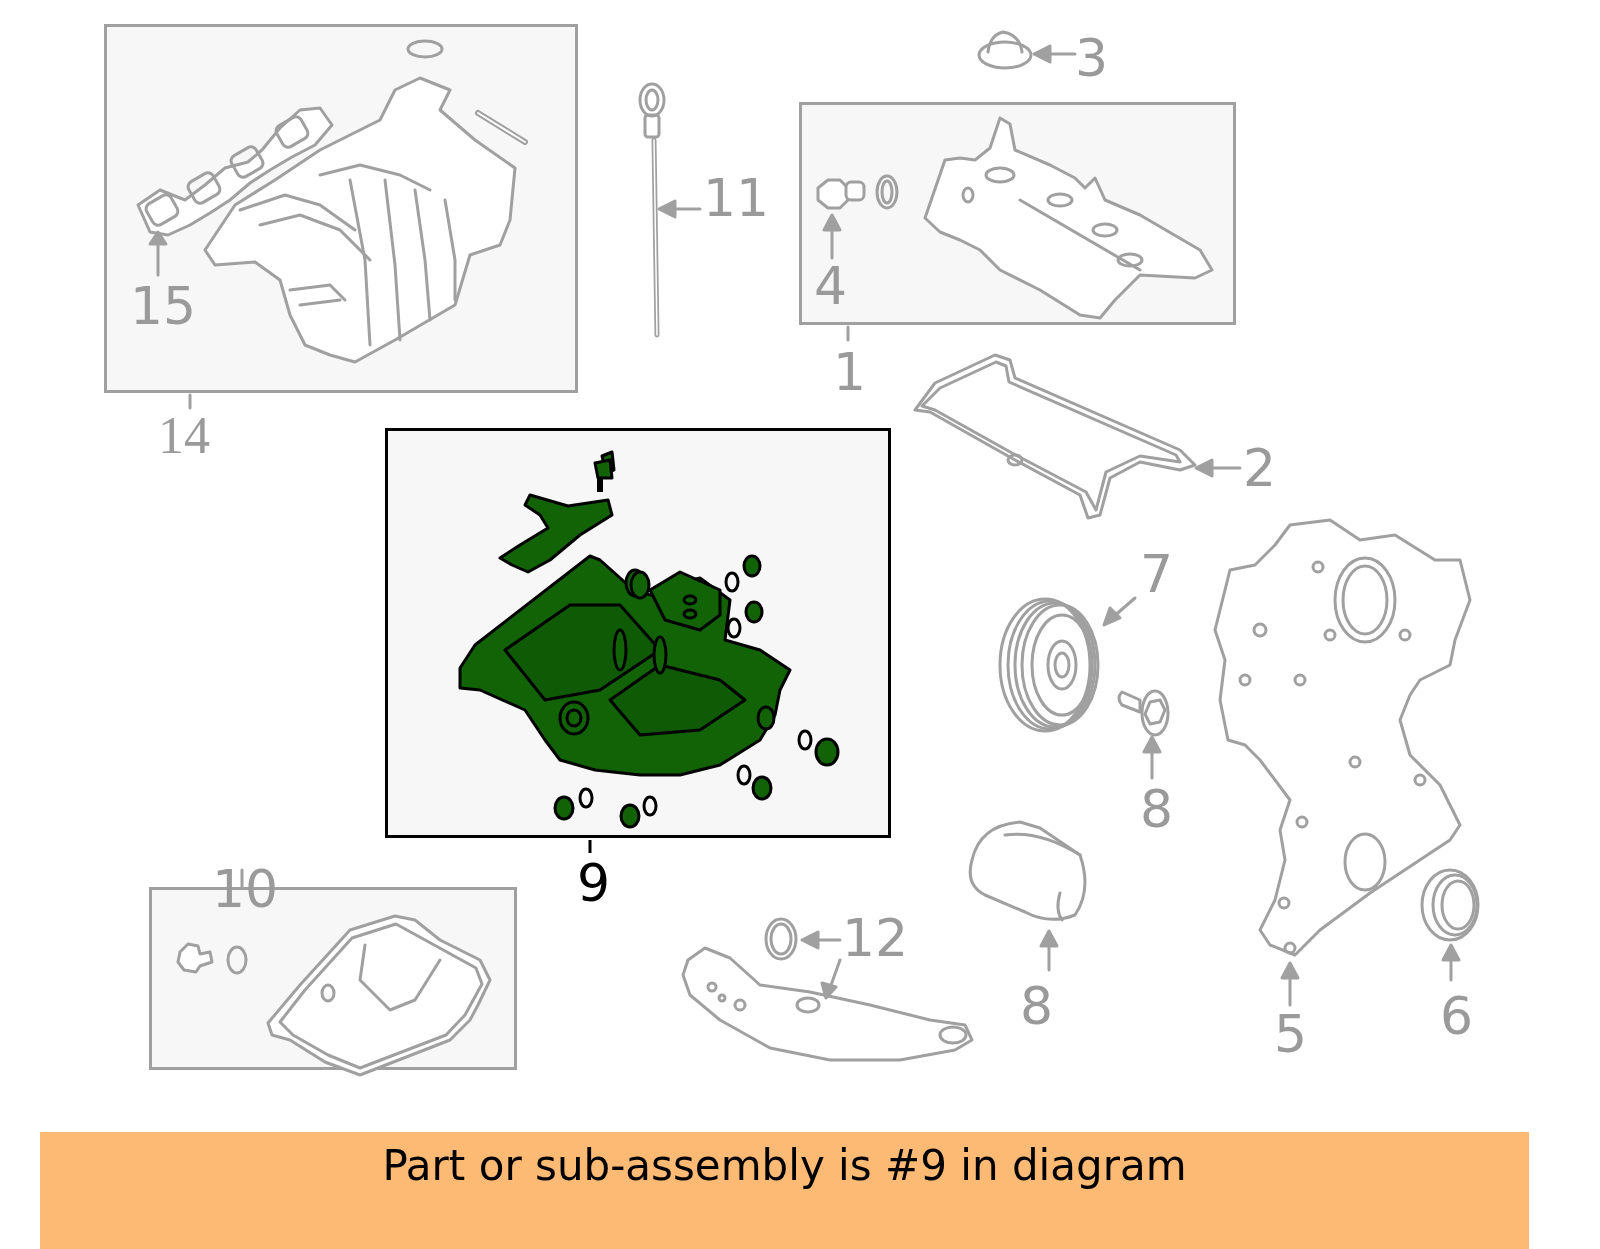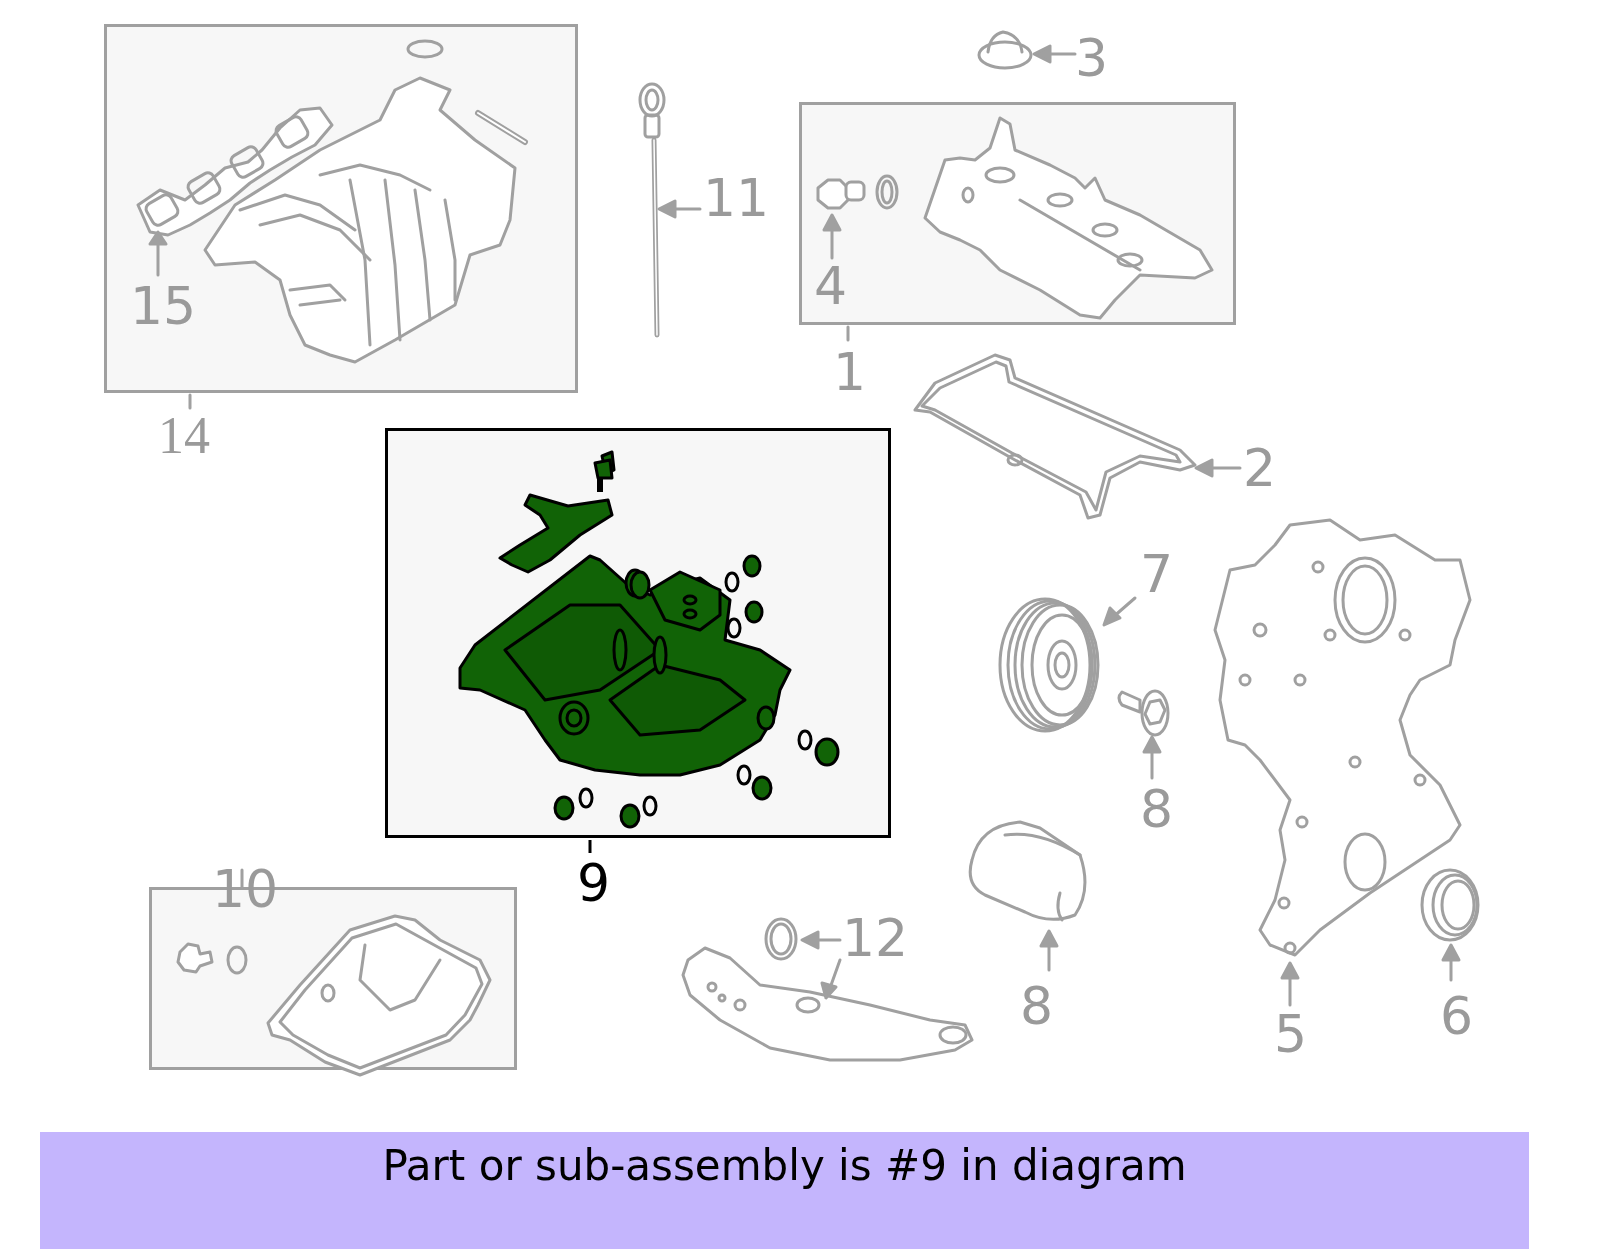--- a/index.html
+++ b/index.html
@@ -5,21 +5,21 @@
   html, body { margin:0; padding:0; background:#ffffff; }
   body { width:1600px; height:1249px; position:relative; overflow:hidden;
          font-family:"DejaVu Sans", sans-serif; }
   .stage { position:absolute; left:0; top:0; width:1600px; height:1249px; }
   svg.art { position:absolute; left:0; top:0; }
   .box { position:absolute; background:#f7f7f7; box-sizing:border-box; border:3px solid #a0a0a0; }
   .box.highlight { border:3px solid #000000; }
   .callout { position:absolute; font-size:52px; line-height:1; color:#9a9a9a; }
   .callout.active { color:#000000; }
   .banner { position:absolute; left:40px; top:1132px; width:1489px; height:117px;
-            background:#c4b5fd; color:#000000; text-align:center; font-size:42px; line-height:48px;
+            background:#fdba74; color:#000000; text-align:center; font-size:42px; line-height:48px;
             padding-top:10px; box-sizing:border-box; }
   .banner div { white-space:nowrap; }
 </style>
 </head>
 <body>
 
 <div class="stage">
 
   <div class="box" style="left:104px;top:24px;width:474px;height:369px;"></div>
   <div class="box" style="left:799px;top:102px;width:437px;height:223px;"></div>

